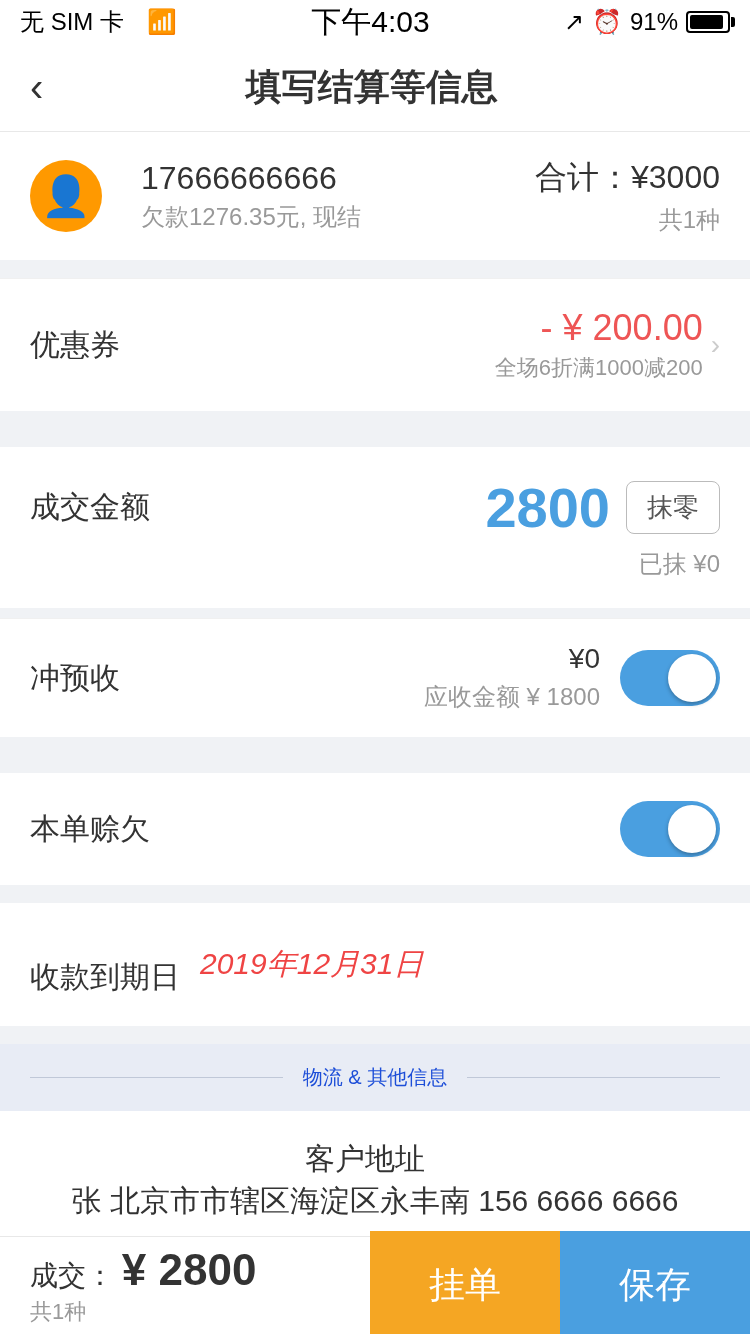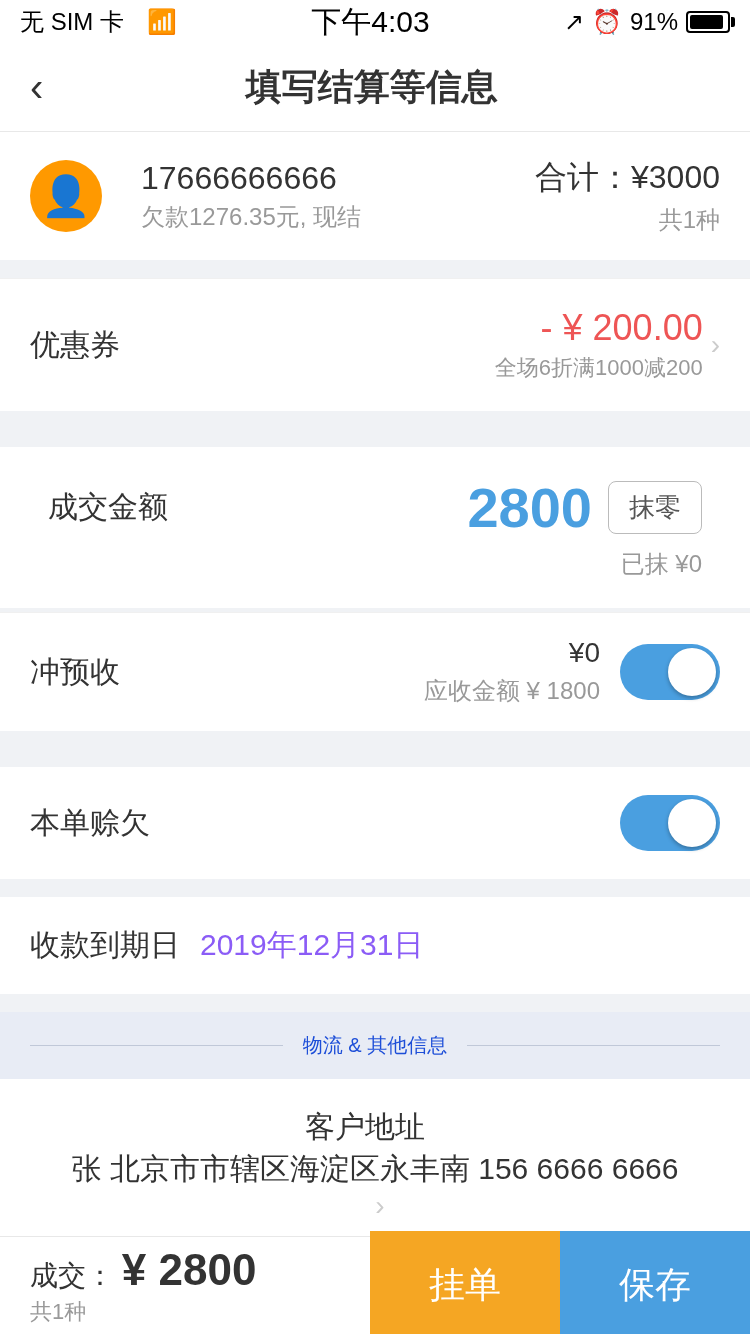--- a/index.html
+++ b/index.html
@@ -101,22 +101,22 @@
       border-top: 1px solid #f0f0f0;
     }
     .coupon-label { font-size: 30px; color: #333; }
     .coupon-right { margin-left: auto; display: flex; flex-direction: column; align-items: flex-end; }
     .coupon-amount { font-size: 36px; color: #e55; font-weight: 500; }
     .coupon-desc { font-size: 22px; color: #999; margin-top: 4px; }
 
     
     .deal-section {
       background: #fff;
-      margin-bottom: 4px;
-      padding: 28px 48px;
+      margin-bottom: 10px;
+      padding: 28px 30px;
     }
     .deal-row {
       display: flex;
       align-items: center;
     }
     .deal-label { font-size: 30px; color: #333; }
     .deal-right { margin-left: auto; display: flex; align-items: center; gap: 16px; }
     .deal-amount { font-size: 56px; color: #4a9fe0; font-weight: 600; }
     .round-btn {
       border: 1px solid #bbb;
@@ -176,22 +176,22 @@
     .debt-right { margin-left: auto; }
 
     
     .duedate-section {
       background: #fff;
       margin-bottom: 18px;
       padding: 28px 30px;
       display: flex;
       align-items: center;
     }
-    .duedate-label { font-size: 30px; color: #333; }
-    .duedate-value { font-size: 30px; color: #8b5cf6; margin-left: 20px; }
+    .duedate-label { font-size: 30px; color: #333; margin-top: 26px; }
+    .duedate-value { font-size: 30px; color: #ef4444; margin-left: 20px; font-style: italic; }
 
     
     .divider-label-section {
       background: #e8ecf5;
       padding: 20px 30px;
       display: flex;
       align-items: center;
       justify-content: center;
       margin-bottom: 0;
     }

